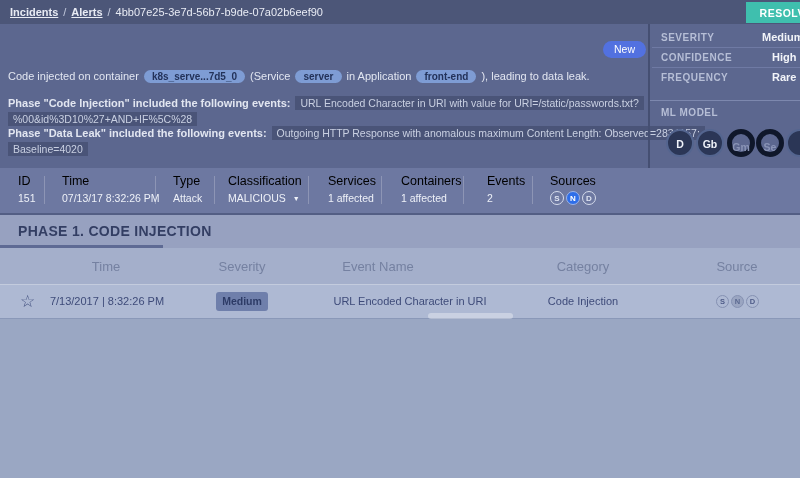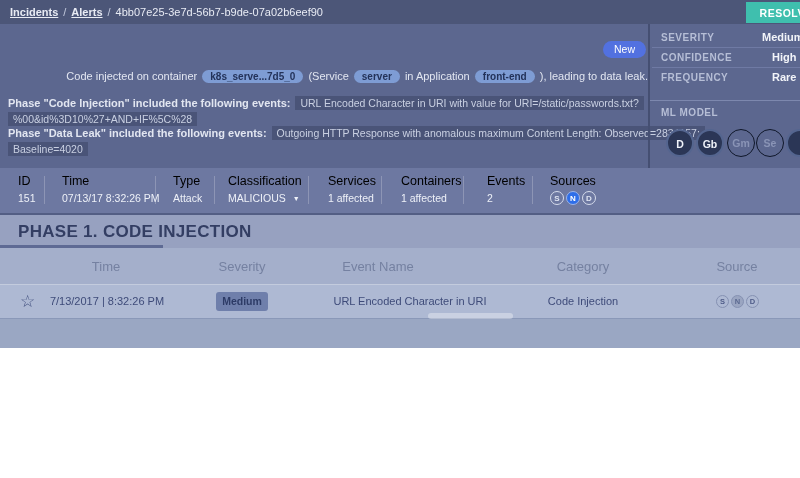--- a/index.html
+++ b/index.html
@@ -1,29 +1,29 @@
 <!DOCTYPE html>
 <html><head>
 <meta charset="utf-8">
 <style>
   * { margin:0; padding:0; box-sizing:border-box; }
   html,body { width:800px; height:478px; overflow:hidden; }
   body { font-family:"Liberation Sans", sans-serif; }
-  #app { position:relative; width:800px; height:348px; background:#9aa7c3; overflow:hidden; }
+  #app { position:relative; width:800px; height:478px; background:#9aa7c3; overflow:hidden; }
 
   
   .header-block { position:absolute; left:0; top:0; width:800px; height:168px; background:#5c678f; }
   .breadcrumb-bar { position:absolute; left:0; top:0; width:800px; height:24px; background:#4c5678; }
   .breadcrumb { position:absolute; left:10px; top:0; height:24px; line-height:24px; font-size:11px; color:#e8ebf4; white-space:nowrap; }
   .crumb-link { font-weight:bold; text-decoration:underline; cursor:pointer; }
   .crumb-sep { color:#c3cade; margin:0 5px; }
   .page-title { position:absolute; left:10px; top:33px; font-size:21px; font-weight:300; color:#dce0ee; letter-spacing:.2px; }
   .new-badge { position:absolute; left:603px; top:41px; height:17px; padding:0 11px; background:#5271e0; border-radius:9px; color:#fff; font-size:10.5px; line-height:17px; }
 
-  .desc-line { position:absolute; left:8px; top:69px; width:640px; font-size:11px; color:#e2e6f1; white-space:nowrap;text-align:right; }
+  .desc-line { position:absolute; left:8px; top:69px; width:640px; font-size:11px; color:#e2e6f1; white-space:nowrap; }
   .desc-line > span { vertical-align:middle; }
   .pill { display:inline-block; background:#7e9cd4; color:#233259; border-radius:9px; padding:1px 8px; font-size:10px; font-weight:bold; margin:0 2px; }
 
   .phase-line { position:absolute; left:8px; white-space:nowrap; font-size:11px; color:#e2e6f1; }
   .p-label { font-weight:bold; margin-right:5px; }
   .hl { background:#4a5478; color:#c9d0e2; padding:1px 5px; font-size:10.5px; }
   .pl1 { top:97px; } .pl2 { top:113px; } .pl3 { top:127px; } .pl4 { top:143px; }
 
   
   .panel-border { position:absolute; left:648px; top:24px; width:2px; height:144px; background:#454f72; }
@@ -33,37 +33,37 @@
   .panel-row { position:absolute; left:652px; width:148px; height:20px; }
   .panel-row.b { border-bottom:1px solid #6f7aa4; }
   .pr1 { top:28px; } .pr2 { top:48px; } .pr3 { top:68px; }
   .panel-label { position:absolute; left:9px; top:4px; font-size:10px; font-weight:bold; letter-spacing:.5px; color:#b6bed6; }
   .panel-value { position:absolute; top:3px; font-size:11px; font-weight:bold; color:#f2f4f9; white-space:nowrap; }
   .pv1 { left:110px; } .pv2 { left:120px; } .pv3 { left:120px; }
   .ml-divider { position:absolute; left:650px; top:100px; width:150px; height:1px; background:#7d88ae; }
   .ml-label { position:absolute; left:661px; top:107px; font-size:10px; font-weight:bold; letter-spacing:.5px; color:#b6bed6; }
   .ml-circle { position:absolute; top:129px; width:28px; height:28px; border-radius:50%; text-align:center; line-height:26px; font-size:10.5px; font-weight:bold; cursor:pointer; }
   .ml-on { background:#2b3656; border:2px solid #54658f; color:#f0f3fa; }
-  .ml-off { background:transparent; border:1px solid #0f172a; color:#8a94b6; line-height:27px; }
+  .ml-off { background:transparent; border:5px solid #0f172a; color:#8a94b6; line-height:27px; }
   .mlc1 { left:666px; } .mlc2 { left:696px; } .mlc3 { left:727px; } .mlc4 { left:756px; } .mlc5 { left:786px; }
 
   
   .summary-bar { position:absolute; left:0; top:168px; width:800px; height:45px; background:#6d78a1; }
   .s-col { position:absolute; top:0; height:45px; }
   .s-label { position:absolute; top:6px; font-size:12.5px; color:#000000; white-space:nowrap; }
   .s-value { position:absolute; top:24px; font-size:10.5px; color:#eef1f8; white-space:nowrap; }
   .s-div { position:absolute; top:8px; width:1px; height:28px; background:rgba(255,255,255,.22); }
   .caret { font-size:7px; margin-left:7px; vertical-align:1px; }
   .src-circle { position:absolute; top:23px; width:14px; height:14px; border-radius:50%; font-size:8px; font-weight:bold; text-align:center; line-height:13px; }
   .src-off { border:1px solid #d6dcec; color:#dfe4f2; }
   .src-on { background:#2e6ee8; border:1px solid #9db4e8; color:#fff; }
 
   
   .tab-strip { position:absolute; left:0; top:213px; width:800px; height:35px; background:#97a1c0; border-top:2px solid #535e84; }
-  .tab { position:absolute; top:0; height:33px; line-height:33px; font-size:17px; font-weight:bold; letter-spacing:.3px; color:#333e63; cursor:pointer; white-space:nowrap; }
+  .tab { position:absolute; top:0; height:33px; line-height:33px; font-size:14px; font-weight:bold; letter-spacing:.3px; color:#333e63; cursor:pointer; white-space:nowrap; }
   .tab1 { left:18px; } .tab2 { left:182px; color:#3a4569; }
   .tab-underline { position:absolute; left:0; top:30px; width:163px; height:3px; background:#5e6a94; }
 
   
   .table-header { position:absolute; left:0; top:248px; width:800px; height:37px; background:#a4afcb; border-bottom:1px solid rgba(255,255,255,.35); }
   .th { position:absolute; top:11px; font-size:13px; color:#7581a1; text-align:center; }
   .th1 { left:56px;  width:100px; }
   .th2 { left:192px; width:100px; }
   .th3 { left:308px; width:140px; }
   .th4 { left:533px; width:100px; }

